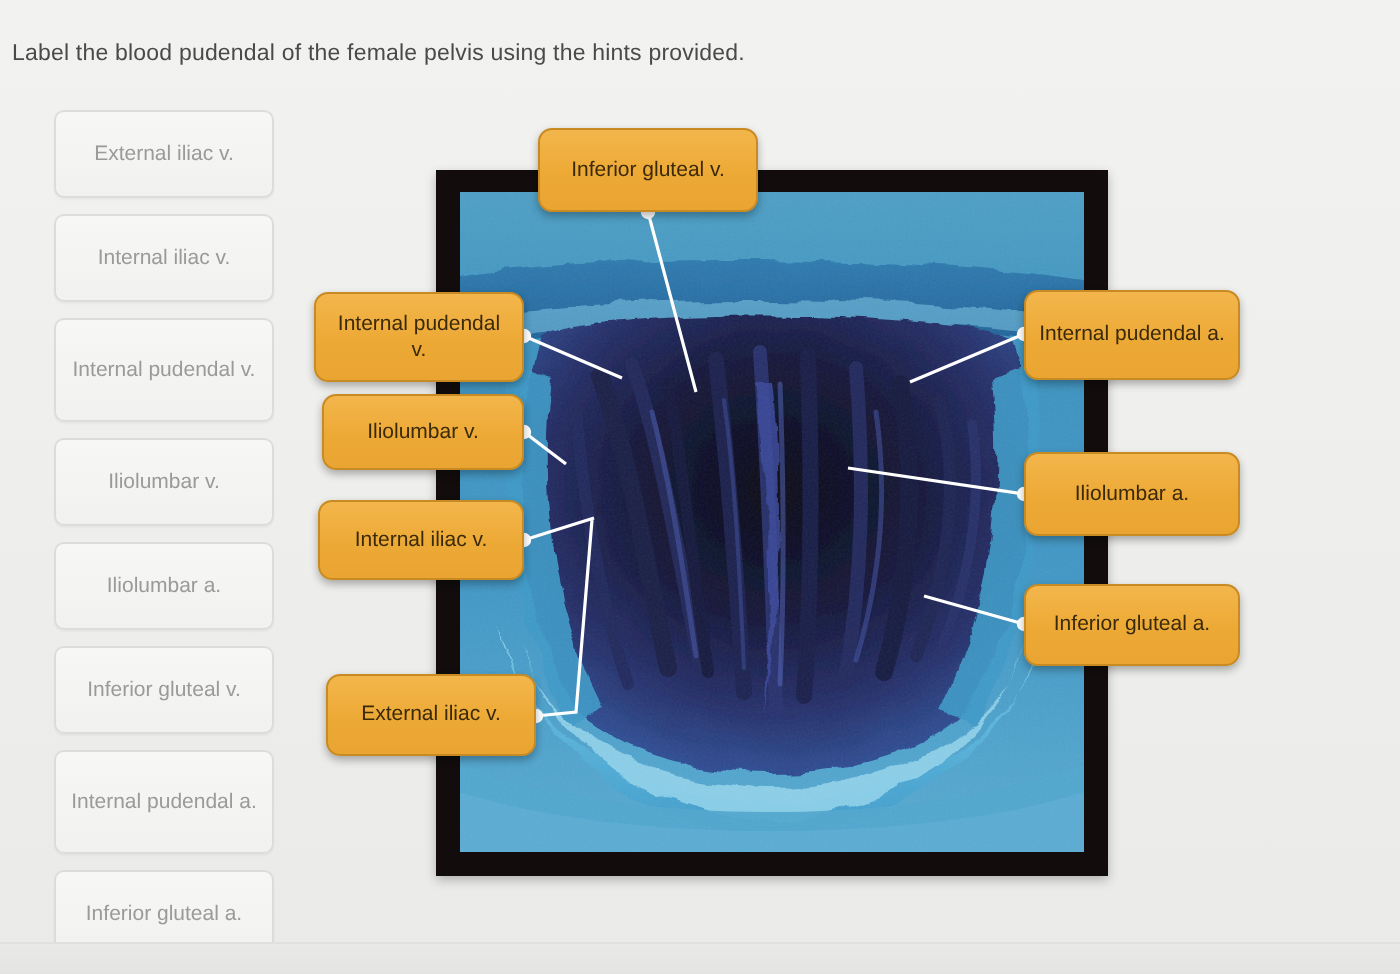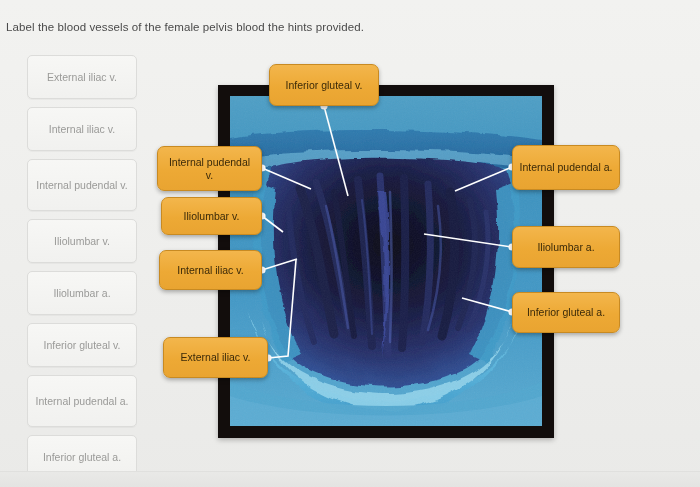--- a/index.html
+++ b/index.html
@@ -121,21 +121,21 @@
     width: 700px;
     height: 15px;
     background: linear-gradient(180deg, #e9e9e7 0%, #e4e4e2 100%);
   }
 </style>
 </head>
 <body>
 
 <div id="page">
 
-  <div class="prompt">Label the blood vessels of the female pelvis blood the hints provided.</div>
+  <div class="prompt">Label the blood pudendal of the female pelvis using the hints provided.</div>
 
   <div class="hint-bank">
     <div class="hint">
       <span>External iliac v.</span>
     </div>
     <div class="hint">
       <span>Internal iliac v.</span>
     </div>
     <div class="hint tall">
       <span>Internal pudendal v.</span>

